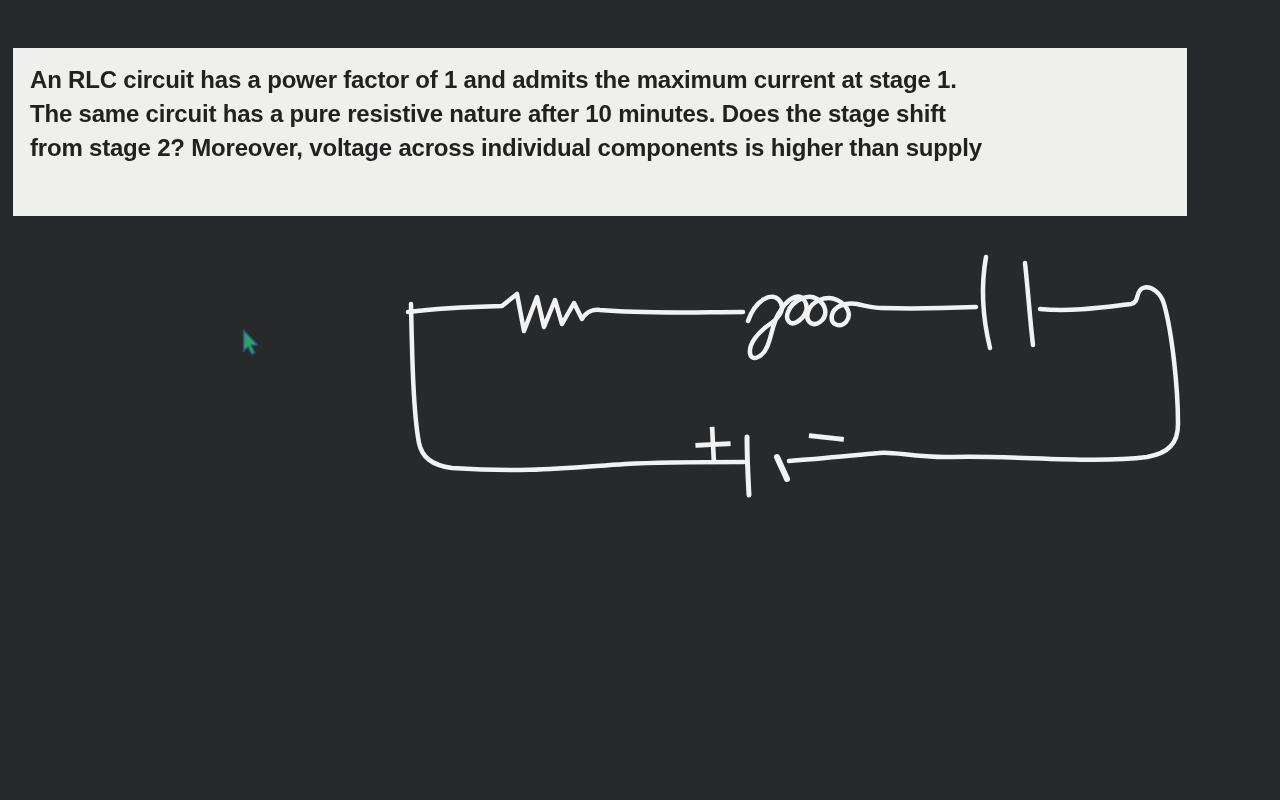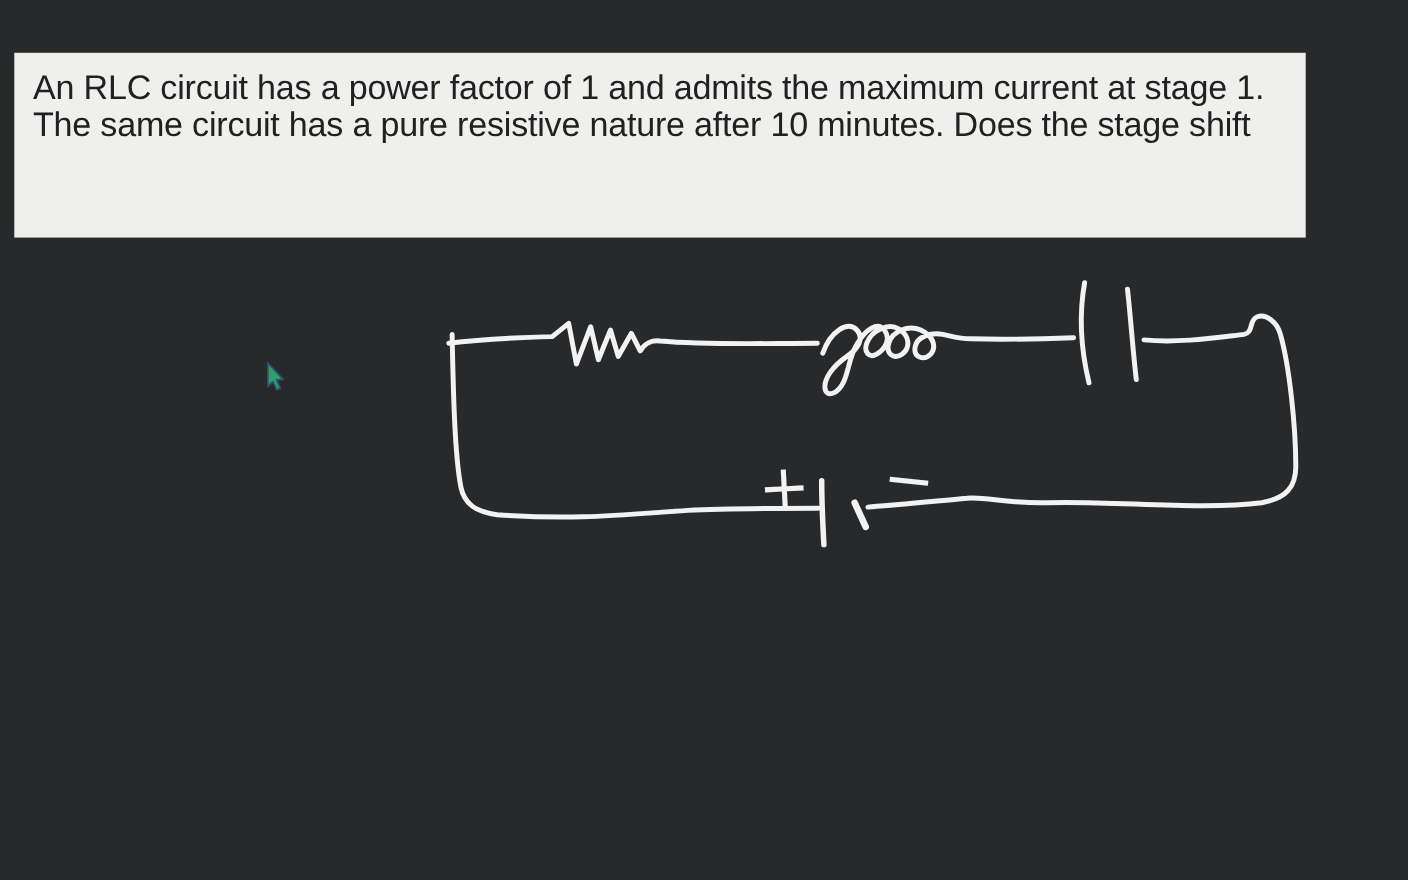--- a/index.html
+++ b/index.html
@@ -12,39 +12,40 @@
     position:relative; width:1280px; height:800px; overflow:hidden;
     background:var(--bg);
     font-family:"Liberation Sans","DejaVu Sans",sans-serif;
   }
   .problem-box{
     position:absolute; left:13px; top:48px; width:1174px; height:168px;
     box-sizing:border-box; background:var(--box_bg);
     padding:15px 18px 0 17px;
   }
   .problem-line{
-    color:var(--box_text); font-size:31px; line-height:34px;
-    letter-spacing:-0.2px; white-space:nowrap;
+    color:var(--box_text); font-size:24px; line-height:34px;
+    letter-spacing:-0.2px; white-space:nowrap;font-weight:bold;
   }
   .circuit-svg{position:absolute; left:0; top:0; width:1280px; height:800px;}
   .circuit-svg path{fill:none; stroke:var(--ink); stroke-linecap:round; stroke-linejoin:round;}
   .battery-label{
     fill:var(--ink); font-family:"DejaVu Sans","Liberation Sans",sans-serif;
     font-size:56px; font-weight:400;
   }
   .cursor-svg{position:absolute; left:242px; top:329px; width:18px; height:28px;}
 </style>
 </head>
 <body>
 
 <div class="stage">
 
   <div class="problem-box">
     <div class="problem-line">An RLC circuit has a power factor of 1 and admits the maximum current at stage 1.</div>
     <div class="problem-line">The same circuit has a pure resistive nature after 10 minutes. Does the stage shift</div>
+    <div class="problem-line">from stage 2? Moreover, voltage across individual components is higher than supply</div>
   </div>
 
   <svg class="circuit-svg" viewBox="0 0 1280 800">
     <g>
 
       <path stroke-width="4.5" d="M 411 304 C 412 350, 413 412, 419 443 C 422 457, 431 465, 452 468 C 525 473, 565 468, 625 464 C 662 462, 703 462, 744 462"></path>
 
       <path stroke-width="4.5" d="M 408 312 C 432 309, 465 307, 502 306 L 517 294 L 524 331 L 537 297 L 544 327 L 555 300 L 562 324 L 574 303 L 582 319 C 586 312, 593 309, 600 310 C 645 314, 700 312, 743 312"></path>
 
       <path stroke-width="4.5" d="M 748 321 C 755 301, 771 291, 779 300 C 786 308, 780 317, 770 324 C 757 333, 749 344, 750 353 C 751 362, 762 358, 767 347 C 772 336, 772 324, 779 313 C 787 299, 798 292, 804 300 C 810 308, 805 317, 797 322 C 790 326, 785 320, 788 312 C 792 301, 807 293, 817 299 C 827 305, 828 316, 820 322 C 813 327, 805 322, 808 312 C 811 301, 826 295, 837 300 C 848 305, 852 315, 846 322 C 840 328, 830 325, 832 315 C 834 306, 846 302, 857 304 C 867 306, 872 308, 882 308 C 915 309, 950 308, 976 307"></path>

